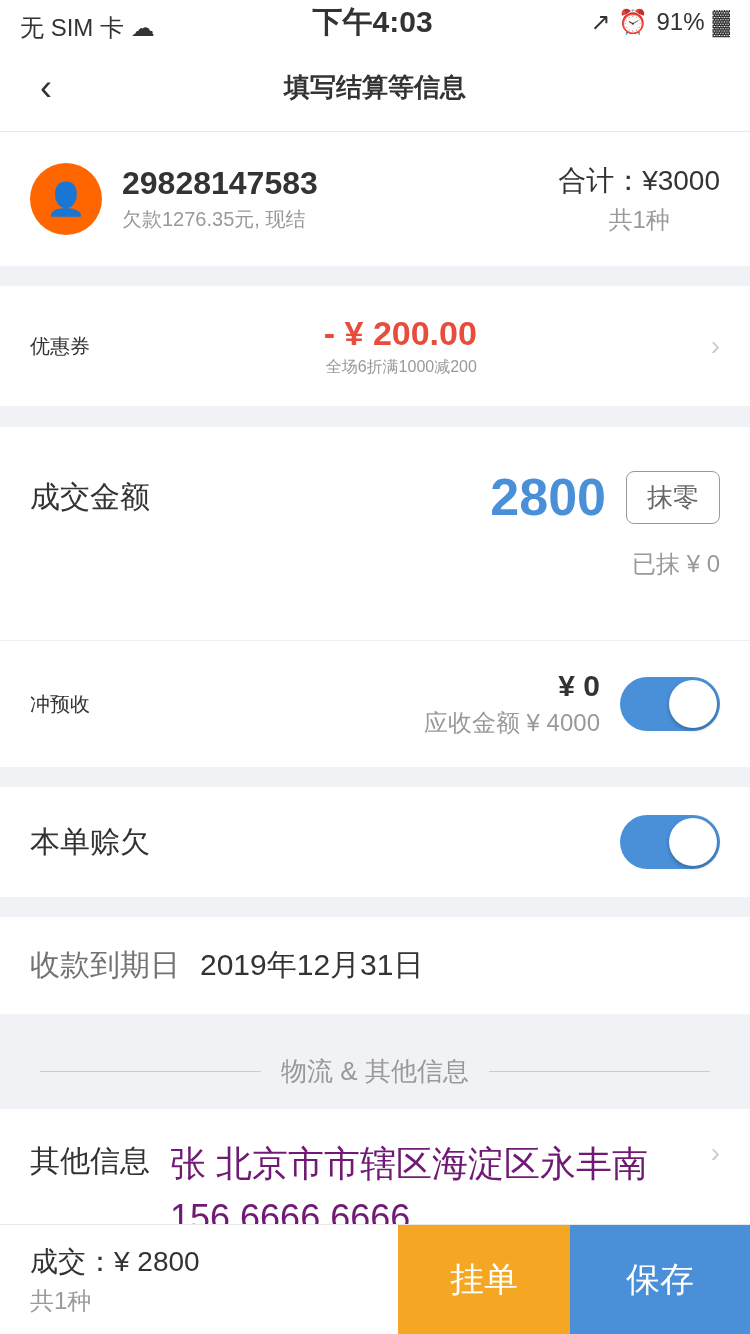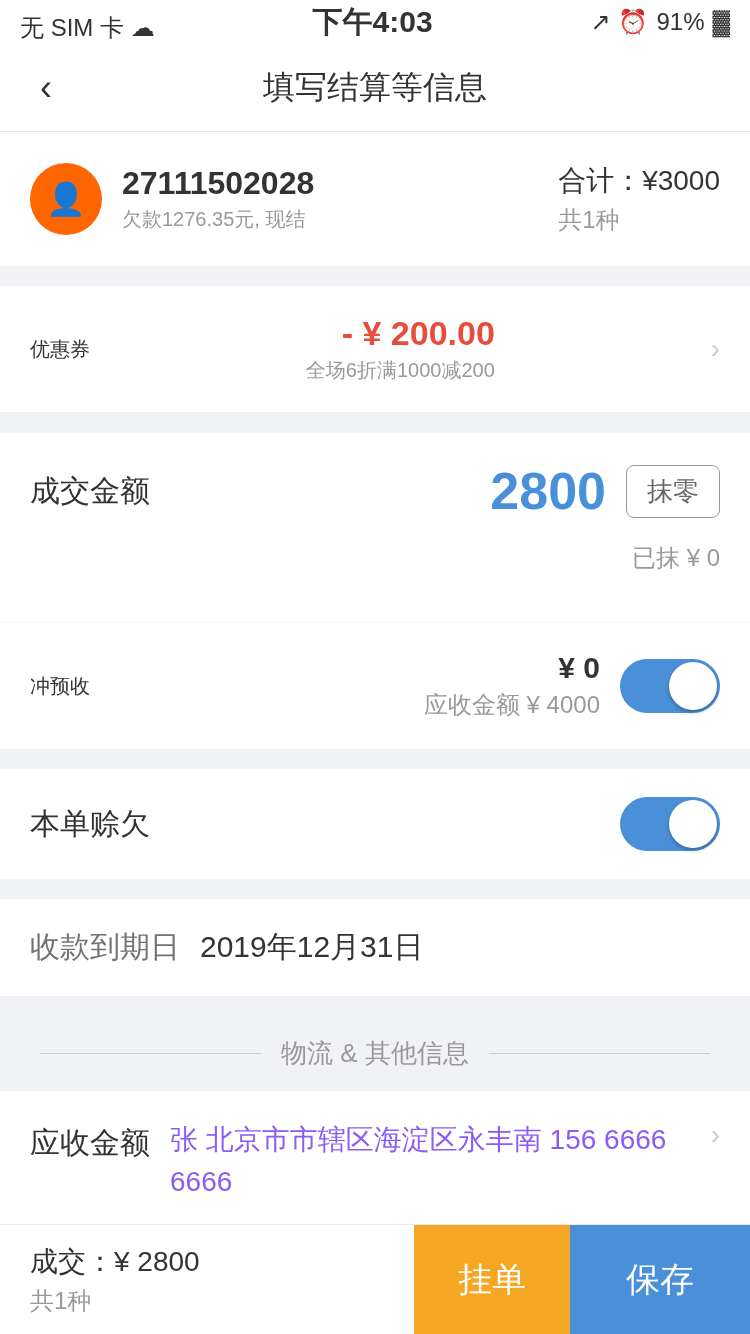--- a/index.html
+++ b/index.html
@@ -44,22 +44,22 @@
     .nav-back {
       font-size: 36px;
       color: #333;
       cursor: pointer;
       padding: 10px;
     }
     .nav-title {
       position: absolute;
       left: 50%;
       transform: translateX(-50%);
-      font-size: 32px;
-      font-weight: 400;
+      font-size: 26px;
+      font-weight: 700;
       color: #333;
     }
 
     
     .content {
       padding-bottom: 120px;
     }
 
     
     .card {
@@ -97,21 +97,21 @@
       font-size: 32px;
       font-weight: 600;
       color: #333;
     }
     .customer-info .sub {
       font-size: 20px;
       color: #999;
       margin-top: 4px;
     }
     .customer-right {
-      text-align: left;
+      text-align: center;
     }
     .customer-right .total-count {
       font-size: 24px;
       color: #999;
       margin-top: 4px;
     }
     .row-label {
       font-size: 20px;
       color: #333;
     }
@@ -131,29 +131,29 @@
     }
     .coupon-right {
       text-align: right;
     }
     .coupon-amount {
       font-size: 34px;
       color: #e74c3c;
       font-weight: 600;
     }
     .coupon-desc {
-      font-size: 20px;
+      font-size: 16px;
       color: #999;
       margin-top: 4px;
     }
 
     
     .amount-section {
       background: #fff;
-      padding: 28px 30px;
+      padding: 40px 30px;
       margin-bottom: 20px;
     }
     .amount-row {
       display: flex;
       align-items: center;
       justify-content: space-between;
     }
     .amount-label {
       font-size: 30px;
       color: #333;
@@ -299,22 +299,22 @@
       margin-bottom: 20px;
     }
     .address-label {
       font-size: 30px;
       color: #333;
       flex-shrink: 0;
       margin-right: 20px;
       padding-top: 4px;
     }
     .address-value {
-      font-size: 28px;
-      color: #8b5cf6;
+      font-size: 36px;
+      color: #701a75;
       flex: 1;
       line-height: 1.5;
     }
 
     
     .bottom-bar {
       position: fixed;
       bottom: 0;
       left: 0;
       width: 750px;
@@ -328,21 +328,21 @@
       flex: 1;
       padding: 0 30px;
     }
     .bottom-count {
       font-size: 24px;
       color: #999;
       margin-top: 4px;
     }
     .btn-pending {
       height: 110px;
-      width: 156px;
+      width: 172px;
       background: #f5a623;
       color: #fff;
       font-size: 34px;
       display: flex;
       align-items: center;
       justify-content: center;
       cursor: pointer;
     }
     .btn-save {
       height: 110px;
@@ -382,21 +382,21 @@
   <div class="nav-back">‹</div>
   <div class="nav-title">填写结算等信息</div>
 </div>
 
 <div class="content">
 
   <div class="customer-row">
     <div class="customer-left">
       <div class="avatar">👤</div>
       <div class="customer-info">
-        <div class="phone">27111502028</div>
+        <div class="phone">29828147583</div>
         <div class="sub">欠款1276.35元, 现结</div>
       </div>
     </div>
     <div class="customer-right">
       <div>
         <span>合计：</span><span>¥3000</span>
       </div>
       <div class="total-count">共1种</div>
     </div>
   </div>
@@ -451,21 +451,21 @@
     </div>
   </div>
 
   <div class="section-divider">
     <div class="divider-line"></div>
     <div class="divider-text">物流 &amp; 其他信息</div>
     <div class="divider-line"></div>
   </div>
 
   <div class="address-section">
-    <div class="address-label">应收金额</div>
+    <div class="address-label">其他信息</div>
     <div class="address-value">张 北京市市辖区海淀区永丰南 156 6666 6666</div>
     <span class="chevron">›</span>
   </div>
 
 </div>
 
 <div class="bottom-bar">
   <div class="bottom-info">
     <div>
       <span>成交：</span><span>¥ 2800</span>

